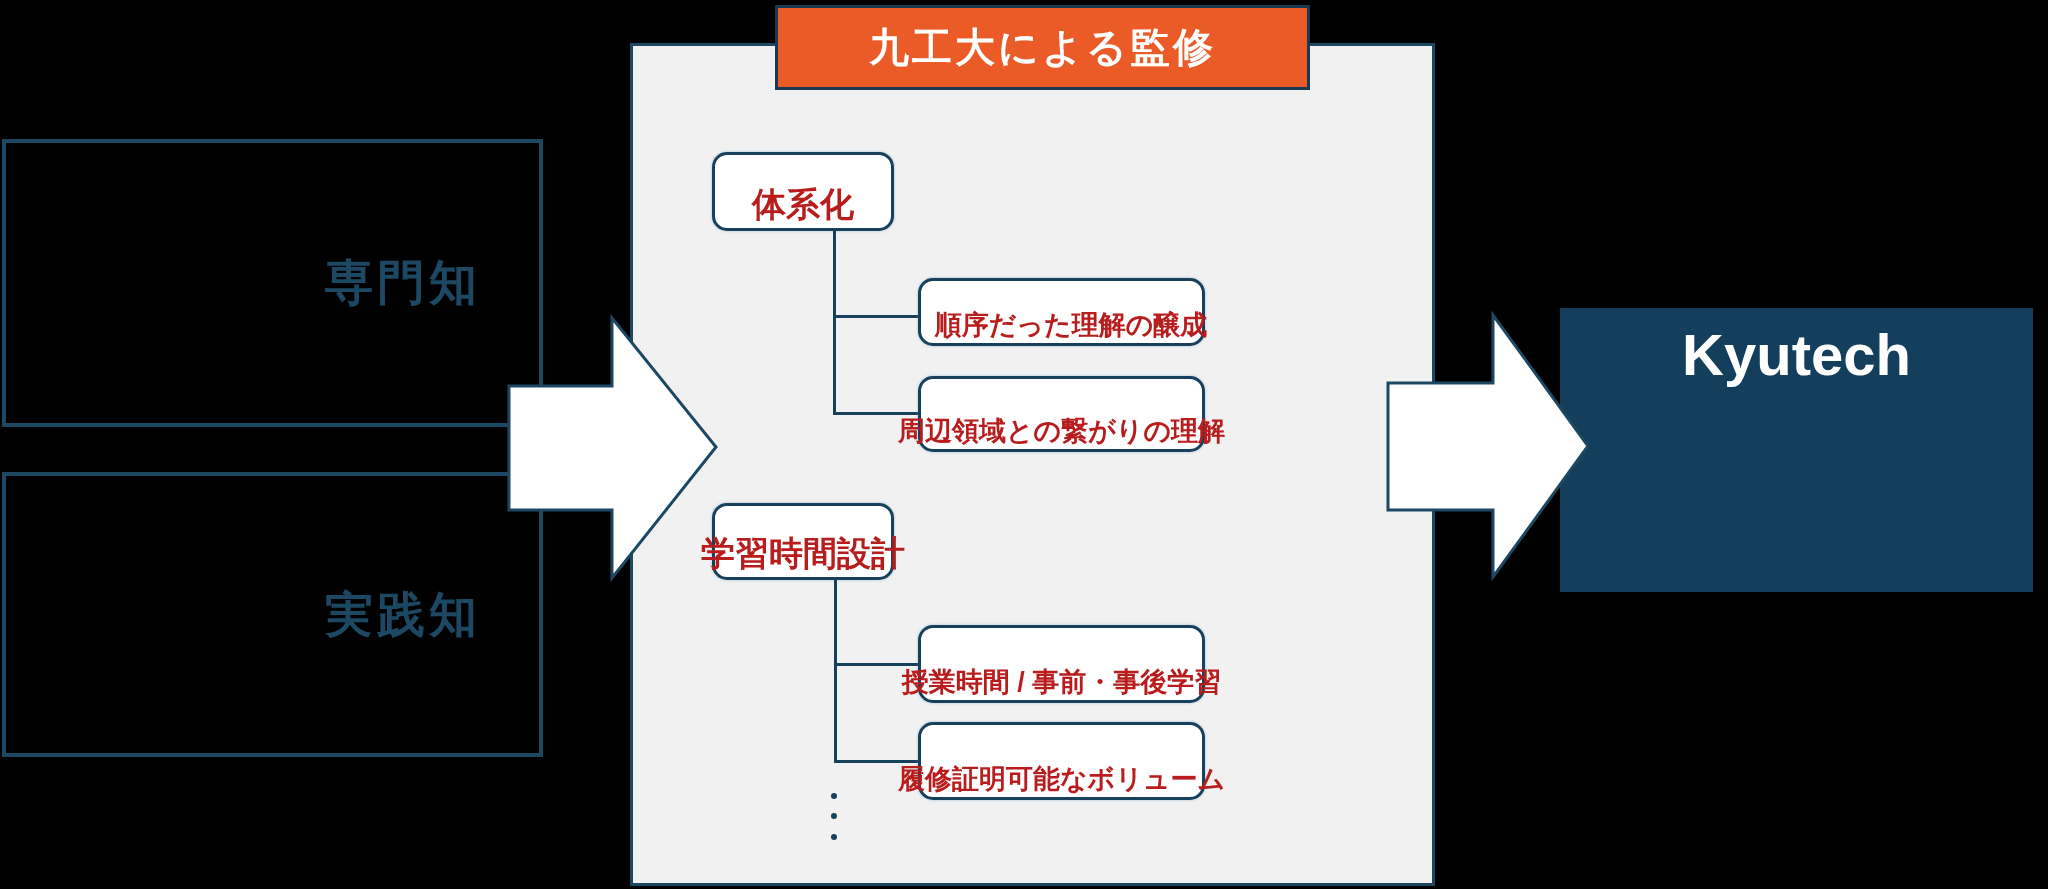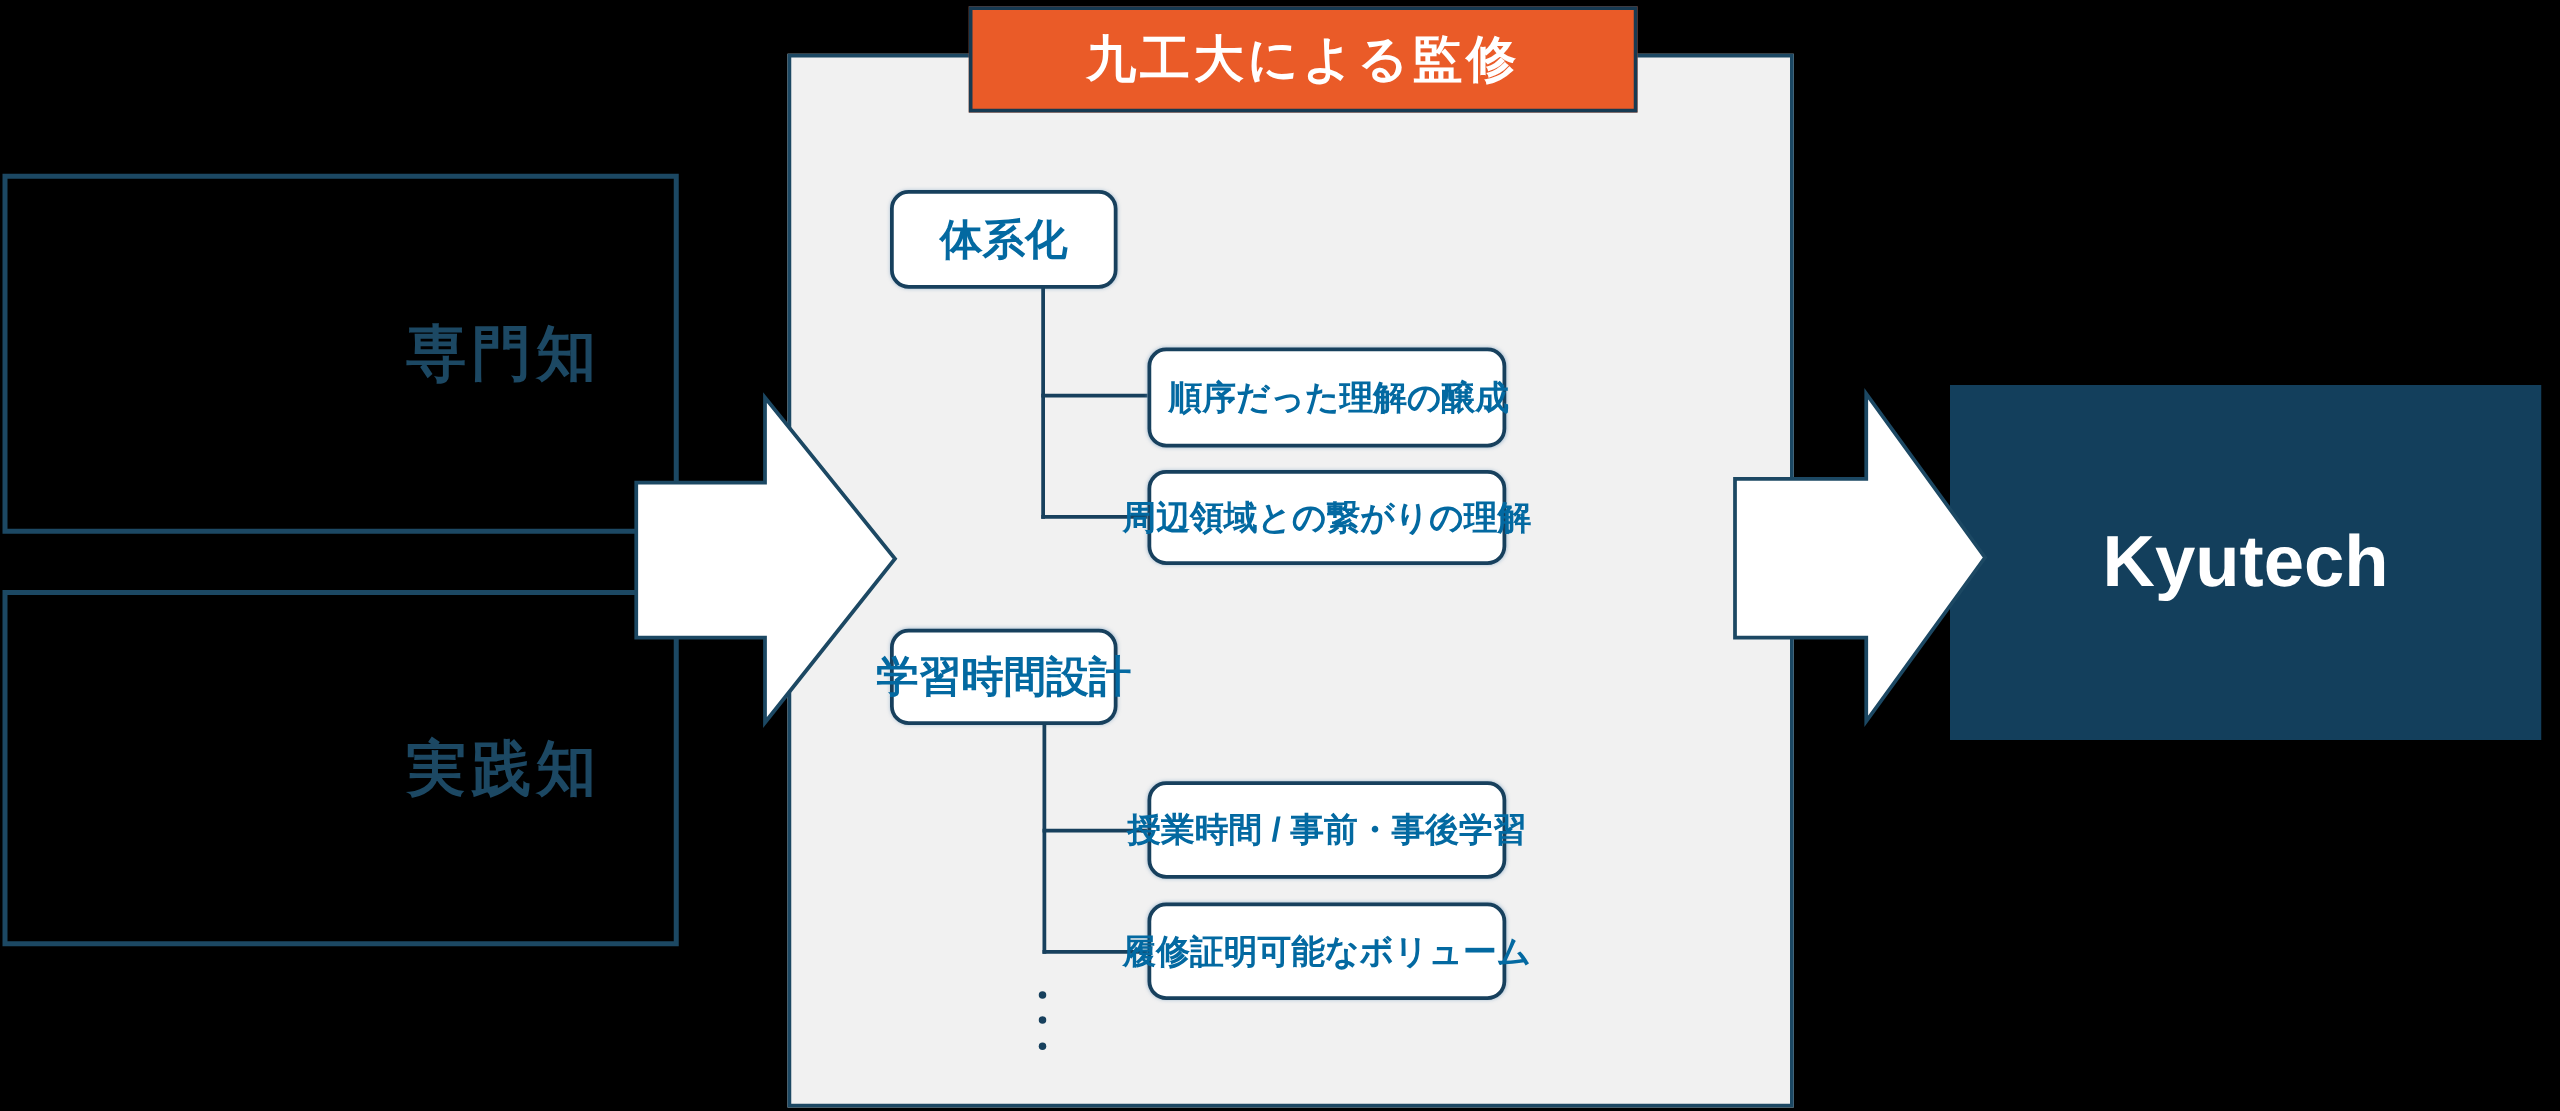--- a/index.html
+++ b/index.html
@@ -27,49 +27,49 @@
     border:4px solid #1C4863;box-sizing:border-box;background:transparent;z-index:1;
     display:flex;align-items:center;justify-content:flex-end;
     color:#1C4863;font-size:48px;letter-spacing:4px;
     padding-right:58px;
   }
   .srcbox.one{top:139px;height:288px;padding-left:10px;}
   .srcbox.two{top:472px;height:285px;padding-left:20px;}
   
   .node{
     position:absolute;background:#fff;border:3px solid #17405D;box-sizing:border-box;
-    border-radius:15px;z-index:2;display:flex;align-items:center;justify-content:center;
-    color:#0369a1;white-space:nowrap;
+    border-radius:15px;z-index:2;display:flex;align-items:flex-end;justify-content:center;
+    color:#b91c1c;white-space:nowrap;
     box-shadow:0 0 3px rgba(110,150,185,.55);
   }
   .parent{left:712px;width:182px;font-size:34px;}
   .t1p{top:152px;height:79px;}
   .t2p{top:503px;height:77px;}
   .child{left:918px;width:287px;font-size:27px;}
-  .t1c1{top:278px;height:80px;padding-left:19px;}
+  .t1c1{top:278px;height:68px;padding-left:19px;}
   .t1c2{top:376px;height:76px;}
   .t2c1{top:625px;height:78px;}
   .t2c2{top:722px;height:78px;}
   
   .line{position:absolute;background:#17405D;z-index:2;}
   .t1v{left:833px;top:230px;width:3px;height:185px;}
   .t1s1{left:833px;top:315px;width:85px;height:3px;}
   .t1s2{left:833px;top:412px;width:85px;height:3px;}
   .t2v{left:834px;top:578px;width:3px;height:185px;}
   .t2s1{left:834px;top:663px;width:84px;height:3px;}
   .t2s2{left:834px;top:760px;width:84px;height:3px;}
   
   .dot{position:absolute;left:831px;width:6px;height:6px;border-radius:50%;
     background:#17405D;z-index:2;}
   .d1{top:793px;} .d2{top:813px;} .d3{top:834px;}
   
   .result{
     position:absolute;left:1560px;top:308px;width:473px;height:284px;
     background:#133F5C;z-index:1;
-    display:flex;flex-direction:column;align-items:center;justify-content:center;
+    display:flex;flex-direction:column;align-items:center;justify-content:flex-start;
     color:#fff;text-align:center;
   }
   .result .l1{font-size:58px;line-height:94px;}
   .result .l2{font-size:50px;line-height:94px;letter-spacing:2px;}
   
   .arrow{position:absolute;z-index:4;}
   .arrow polygon{fill:#fff;stroke:#1C4863;stroke-width:3;stroke-linejoin:miter;}
   .ar-left{left:503px;top:310px;}
   .ar-right{left:1382px;top:307px;}
 </style>

